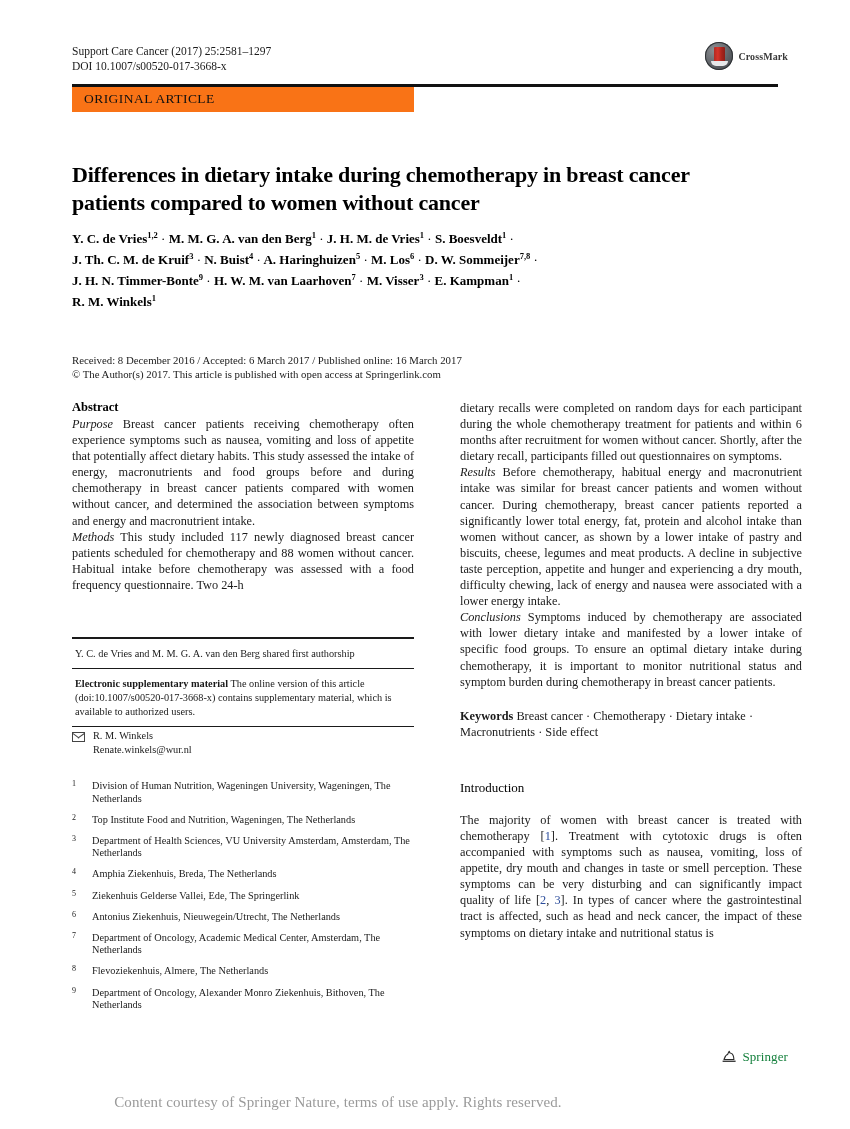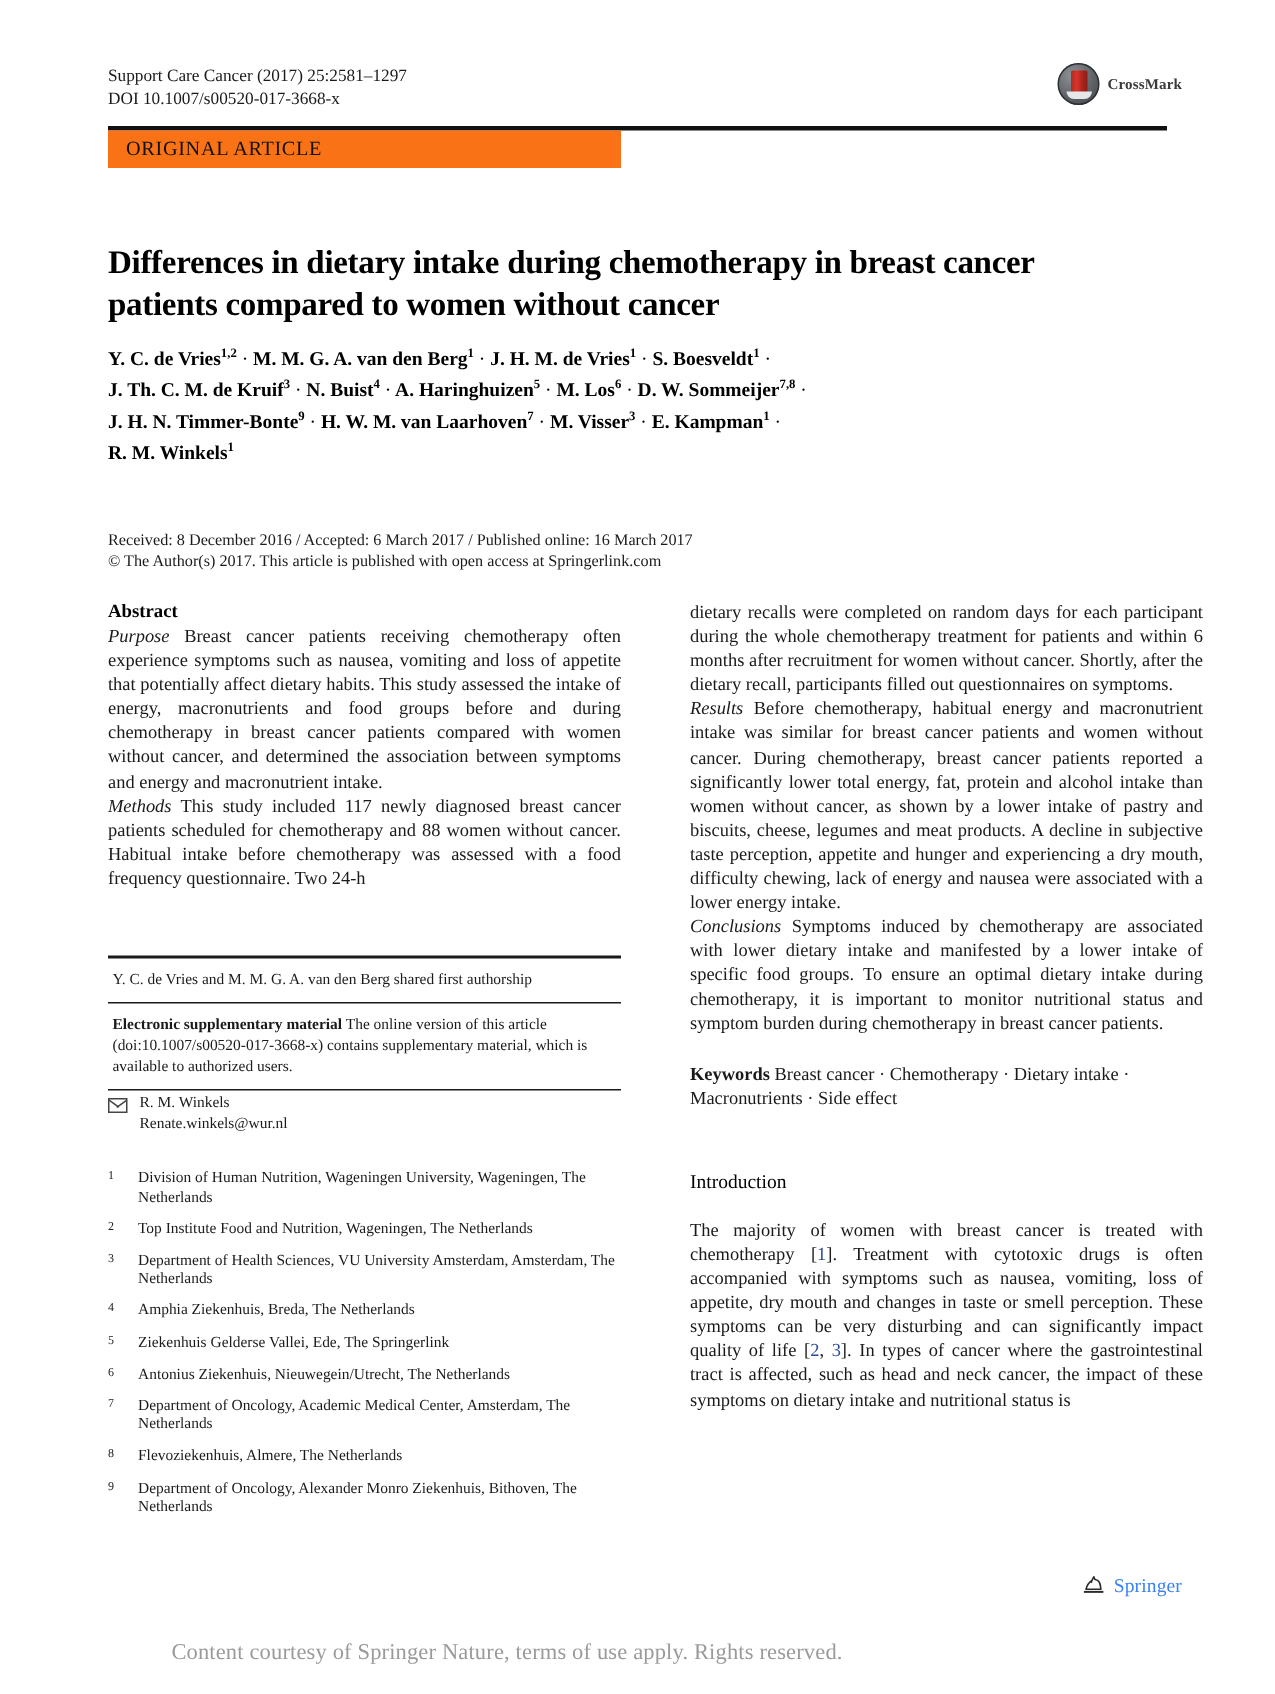--- a/index.html
+++ b/index.html
@@ -291,21 +291,21 @@
     gap: 4px;
   }
   .springer-mark {
     width: 17px;
     height: 17px;
     position: relative;
   }
   .springer-mark svg { display: block; }
   .springer-word {
     font-size: 13px;
-    color: #3b82f6;
+    color: #15803d;
     letter-spacing: 0.1px;
   }
 
   .rights-footer {
     position: absolute;
     left: 0;
     top: 1094px;
     width: 676px;
     text-align: center;
     font-size: 15px;

